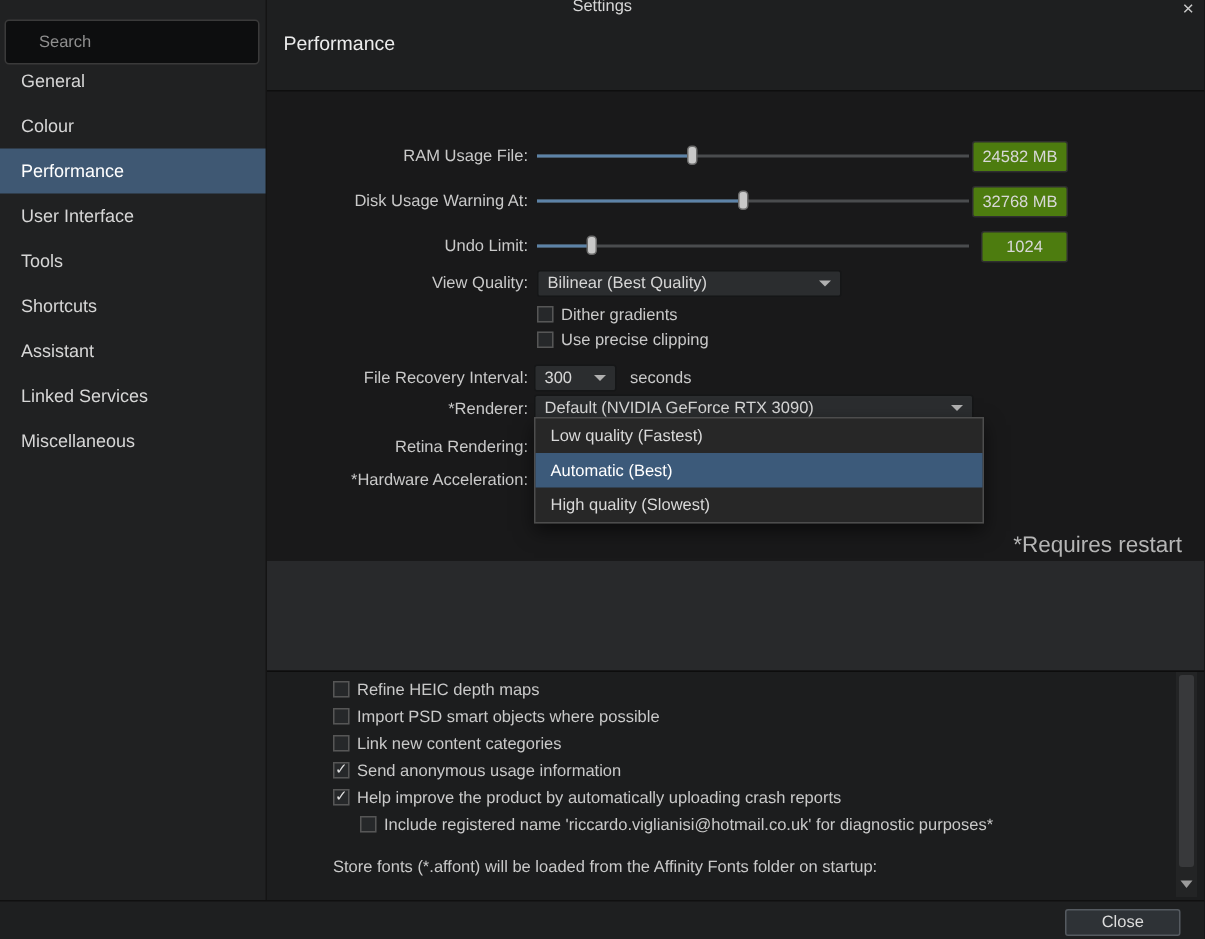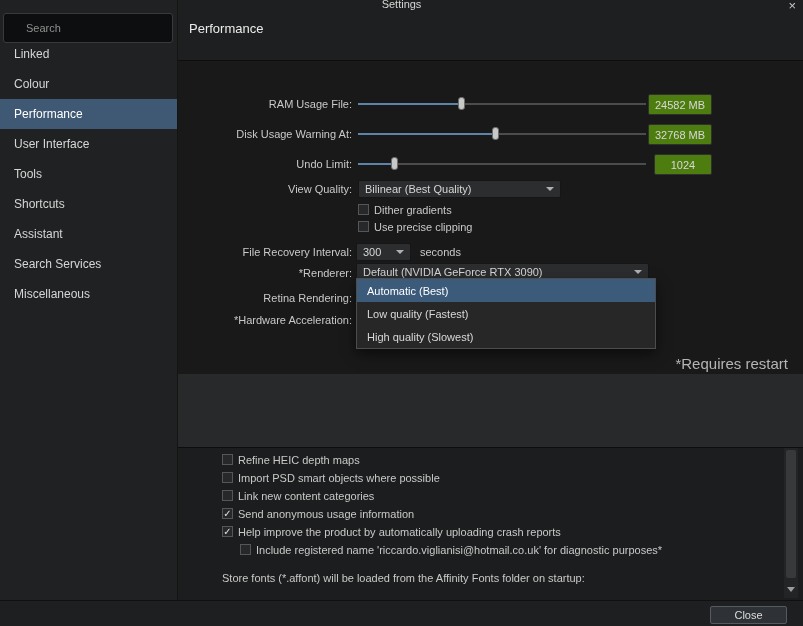--- a/index.html
+++ b/index.html
@@ -86,28 +86,28 @@
 
   <div class="sidebar">
     <span class="search-icon">
       <svg width="12" height="12" viewBox="0 0 12 12">
           <circle cx="5" cy="5" r="3.4" fill="none" stroke="#9a9a9a" stroke-width="1.3"></circle>
           <line x1="7.6" y1="7.6" x2="10.6" y2="10.6" stroke="#9a9a9a" stroke-width="1.3"></line>
         </svg>
     </span>
     <input class="search-input" placeholder="Search" style="">
     <div class="nav">
-      <div class="nav-item">Linked</div>
+      <div class="nav-item">General</div>
       <div class="nav-item">Colour</div>
       <div class="nav-item selected">Performance</div>
       <div class="nav-item">User Interface</div>
       <div class="nav-item">Tools</div>
       <div class="nav-item">Shortcuts</div>
       <div class="nav-item">Assistant</div>
-      <div class="nav-item">Search Services</div>
+      <div class="nav-item">Linked Services</div>
       <div class="nav-item">Miscellaneous</div>
     </div>
   </div>
 
   <div class="page-title">Performance</div>
 
   <div class="flabel" style="top:98px;">RAM Usage File:</div>
   <div class="slider" style="left:358px;top:97px;width:288px;">
     <div class="track"></div>
       <div class="fill" style="width:36%;"></div>
@@ -152,22 +152,22 @@
   <div class="flabel" style="top:267px;">*Renderer:</div>
   <div class="dd" style="left:356px;top:263px;width:293px;">
     <span>Default (NVIDIA GeForce RTX 3090)</span>
     <span class="chev"></span>
   </div>
 
   <div class="flabel" style="top:292px;">Retina Rendering:</div>
   <div class="flabel" style="top:314px;">*Hardware Acceleration:</div>
 
   <div class="popup">
+    <div class="popup-item">Low quality (Fastest)</div>
     <div class="popup-item hl">Automatic (Best)</div>
-    <div class="popup-item">Low quality (Fastest)</div>
     <div class="popup-item">High quality (Slowest)</div>
   </div>
 
   <div class="restart-note">*Requires restart</div>
 
   <div class="cb" style="left:222px;top:454px;"></div>
   <div class="clabel" style="left:238px;top:454px;">Refine HEIC depth maps</div>
 
   <div class="cb" style="left:222px;top:472px;"></div>
   <div class="clabel" style="left:238px;top:472px;">Import PSD smart objects where possible</div>

